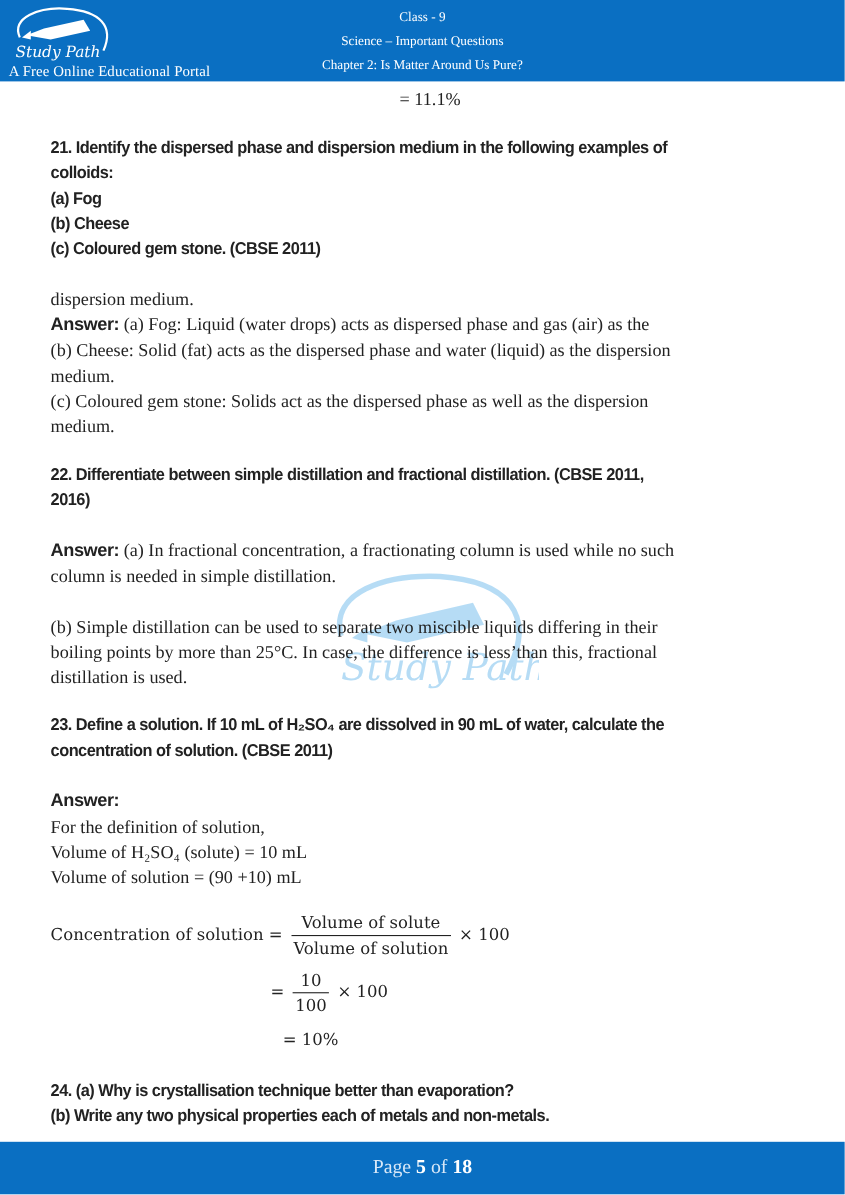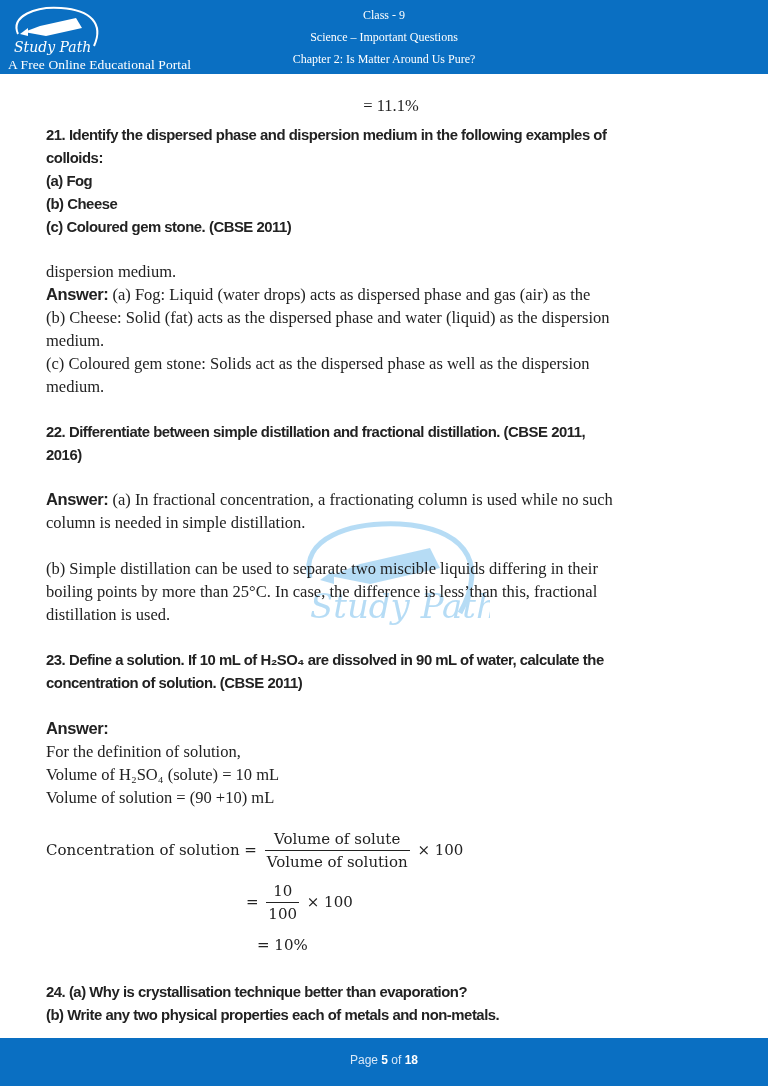--- a/index.html
+++ b/index.html
@@ -19,29 +19,29 @@
   }
   .header .titles {
     position: absolute; left: 200px; width: 368px; top: 4px; text-align: center;
     font-family: "Liberation Serif", serif; font-size: 12px; line-height: 22px;
   }
   .content { position: absolute; left: 46px; top: 78px; width: 690px; font-size: 15.5px; line-height: 23px; }
   .q { font-family: "Liberation Sans", sans-serif; font-weight: bold; font-size: 15.5px; letter-spacing: -0.5px; line-height: 23px; transform: scaleX(0.96); transform-origin: left; }
   .ans-label { font-family: "Liberation Sans", sans-serif; font-weight: bold; letter-spacing: -0.4px; }
   .p { font-family: "Liberation Serif", serif; font-size: 16.5px; line-height: 23px; }
   .blk { position: absolute; left: 0; width: 700px; }
-  .center { text-align: center; margin-top: 16px; }
+  .center { text-align: center; }
   .frac { display: inline-block; vertical-align: middle; text-align: center; margin: 0 3px; }
   .frac .num { display: block; border-bottom: 1px solid #222; padding: 0 2px; line-height: 22px; }
   .frac .den { display: block; line-height: 22px; padding: 0 2px; }
   .math { font-family: "DejaVu Serif", serif; font-size: 15px; }
   .footer {
     position: absolute; left: 0; top: 1038px; width: 768px; height: 48px;
     background: #0a6fc2; color: #d8e8f8; text-align: center;
-    font-family: Liberation Sans, sans-serif; font-size: 12px; line-height: 44px;
+    font-family: Liberation Serif, serif; font-size: 18px; line-height: 44px;
   }
   .footer b { color: #fff; }
   .watermark { position: absolute; left: 290px; top: 518px; width: 200px; height: 110px; opacity: 0.55; pointer-events: none; }
 </style>
 </head>
 <body>
 
 <div class="header">
   <svg class="logo" viewBox="0 0 100 52">
     <path d="M12 30 C 4 12, 30 2, 55 4 C 85 6, 98 20, 88 42" fill="none" stroke="#fff" stroke-width="2"></path>

